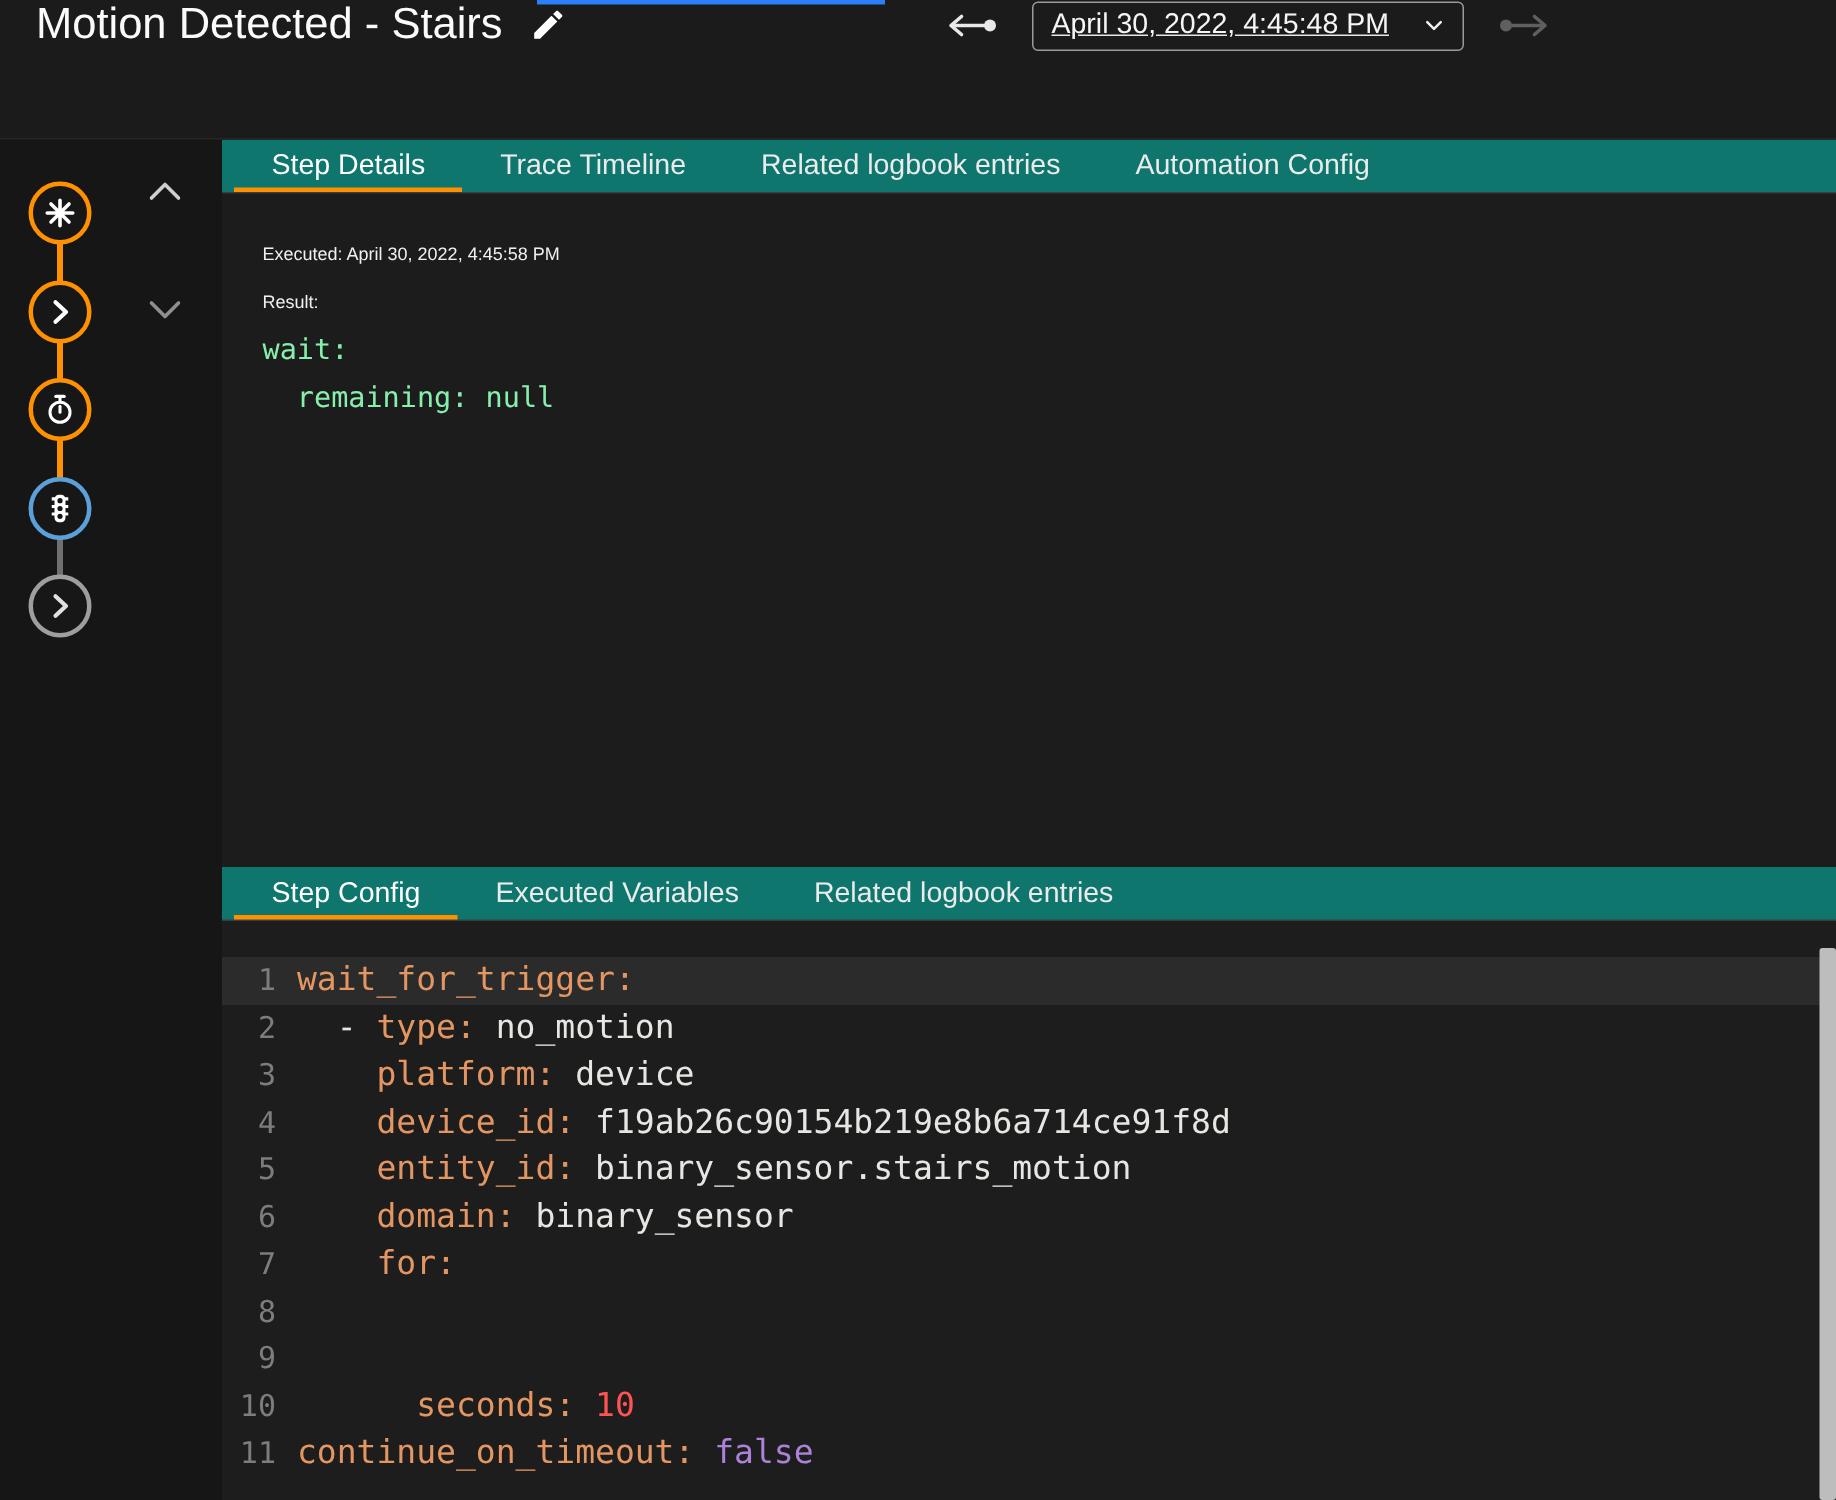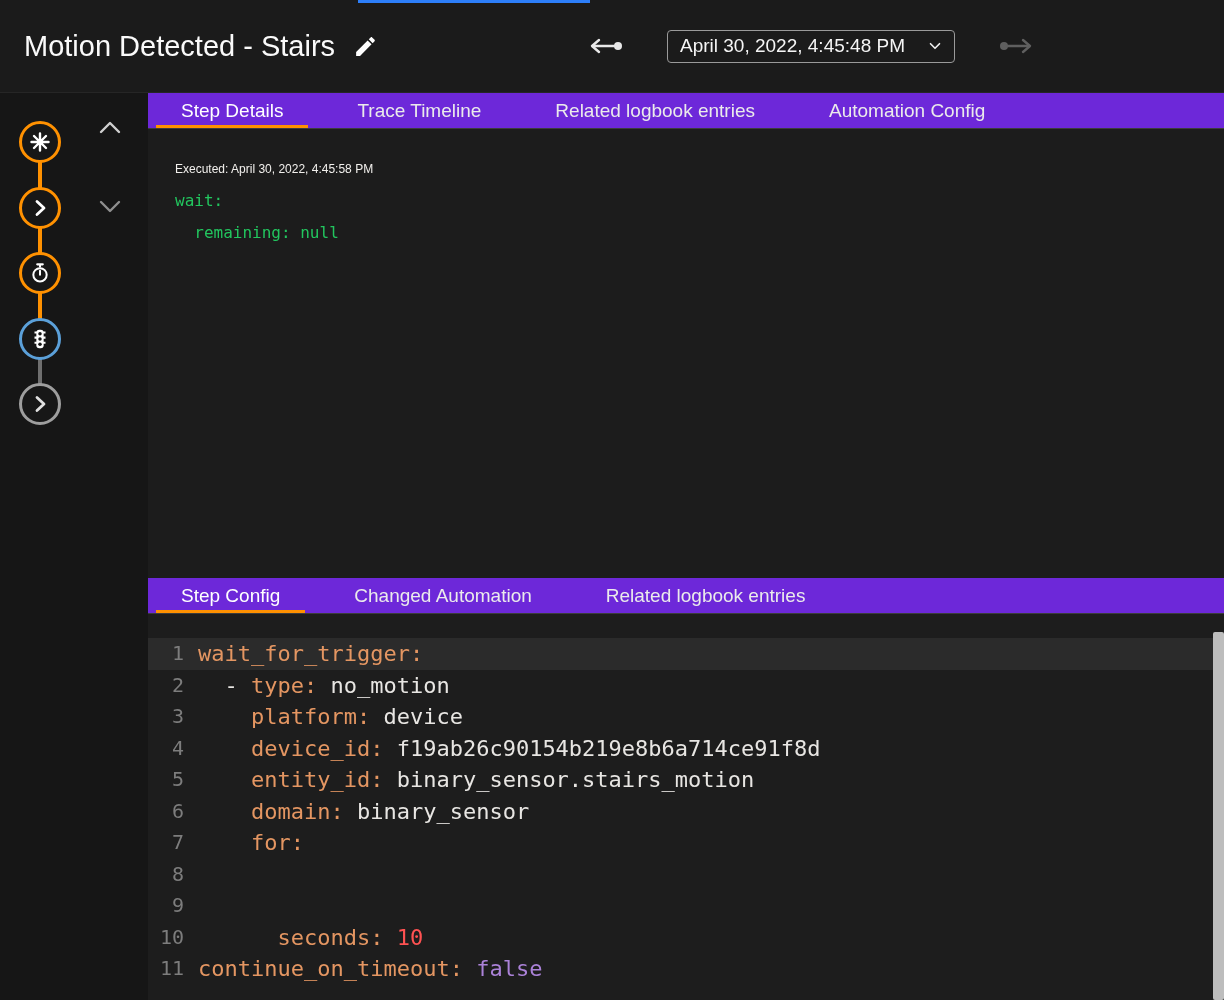--- a/index.html
+++ b/index.html
@@ -9,26 +9,26 @@
     font-family:"Liberation Sans", sans-serif;
     color:#e8e6e3;
     overflow:hidden;
     position:relative;
   }
   .browser-accent { position:absolute; top:0; left:358px; width:232px; height:3px; background:#2d7ff9; z-index:5; }
 
   
   header {
     height:93px; background:#1b1b1b; border-bottom:1px solid #262626;
-    display:flex; align-items:center; padding:0 24px; position:relative; z-index:2;
+    display:flex; align-items:flex-start; padding:0 24px; position:relative; z-index:2;
   }
   .title { font-size:29px; font-weight:400; color:#fafafa; white-space:nowrap; }
   .icon-btn { background:none; border:none; cursor:pointer; display:flex; align-items:center; justify-content:center; padding:4px; }
   .edit-btn { margin-left:14px; }
-  .header-right { margin-left:auto; margin-right:160px; display:flex; align-items:center; gap:37px; }
+  .header-right { margin-left:auto; margin-right:160px; display:flex; align-items:center; gap:16px;text-decoration:underline; }
   .trace-select {
     width:288px; height:33px; border:1px solid #9a9a9a; border-radius:4px;
     background:#1b1b1b; color:#f5f5f5; font-size:19px;
     display:flex; align-items:center; justify-content:space-between;
     padding:0 10px 0 12px; cursor:pointer; white-space:nowrap;
   }
 
   
   .main { display:flex; height:907px; }
   aside.trace-graph { width:148px; background:#161616; position:relative; flex:none; }
@@ -43,32 +43,32 @@
     border:3px solid var(--accent,#ff9101); background:#171717;
     display:flex; align-items:center; justify-content:center; z-index:1; cursor:pointer;
   }
   .node.n1 { top:28px; } .node.n2 { top:94px; } .node.n3 { top:159px; }
   .node.n4 { top:225px; border-color:var(--node-condition-border,#5ba0d9); }
   .node.n5 { top:290px; border-color:var(--node-inactive-border,#9e9e9e); }
   .chev-ctl { position:absolute; left:97px; background:none; border:none; cursor:pointer; }
   .chev-up { top:26px; } .chev-down { top:105px; }
 
   
-  .tabbar { height:36px; background:#6d28d9; border-bottom:1px solid #3c3c3c; display:flex; padding-left:8px; flex:none;gap:24px; }
+  .tabbar { height:36px; background:#0f766e; border-bottom:1px solid #3c3c3c; display:flex; padding-left:8px; flex:none; }
   .tab {
     padding:0 25px; display:flex; align-items:center; font-size:19px; color:#ebebeb;
     cursor:pointer; white-space:nowrap;
   }
   .tab.active { color:#ffffff; box-shadow:inset 0 -3px 0 var(--accent,#ff9101); }
 
   
   .pane { height:449px; flex:none; background:#1c1c1c; padding:24px 0 0 27px; overflow:hidden; }
   .line { line-height:32px; white-space:pre; }
   .sans { font-size:12px; color:#f2f0ed; }
-  .mono { font-family:"DejaVu Sans Mono", monospace; font-size:16px; color:#22c55e; }
+  .mono { font-family:"DejaVu Sans Mono", monospace; font-size:19px; color:#86efac; }
 
   
   .editor {
     flex:1; background:#1d1d1d; position:relative; overflow:hidden;
     font-family:"DejaVu Sans Mono", monospace; font-size:22px; padding-top:24px;
   }
   .code-row { display:flex; height:31.5px; line-height:31.5px; }
   .code-row.active { background:#2b2b2b; }
   .gutter {
     flex:none; width:50px; text-align:right; padding-right:14px;
@@ -205,27 +205,28 @@
   <section class="content">
     <nav class="tabbar">
       <div class="tab active">Step Details</div>
       <div class="tab">Trace Timeline</div>
       <div class="tab">Related logbook entries</div>
       <div class="tab">Automation Config</div>
     </nav>
 
     <div class="pane">
       <div class="line sans">Executed: April 30, 2022, 4:45:58 PM</div>
+      <div class="line sans">Result:</div>
       <div class="line mono">wait:</div>
       <div class="line mono">  remaining: null</div>
     </div>
 
     <nav class="tabbar">
       <div class="tab active">Step Config</div>
-      <div class="tab">Changed Automation</div>
+      <div class="tab">Executed Variables</div>
       <div class="tab">Related logbook entries</div>
     </nav>
 
     <div class="editor">
       <div id="code-lines">
           <div class="code-row active">
             <span class="gutter">1</span>
             <span class="code-content"><span class="tok-key">wait_for_trigger:</span></span>
           </div>
           <div class="code-row">

